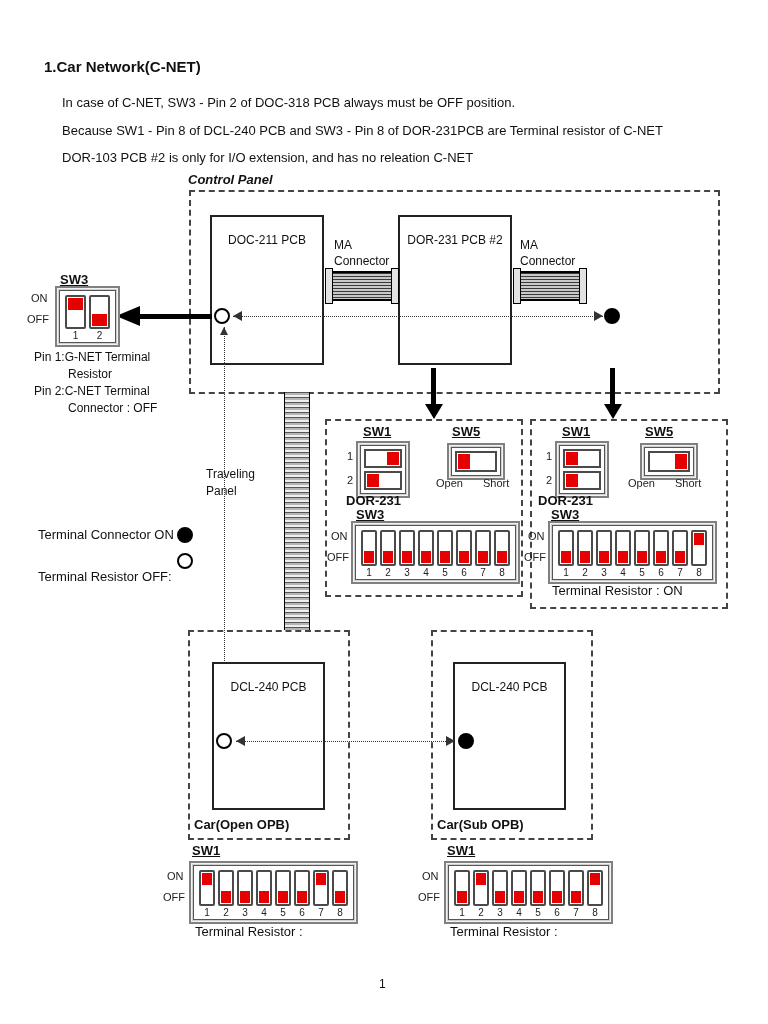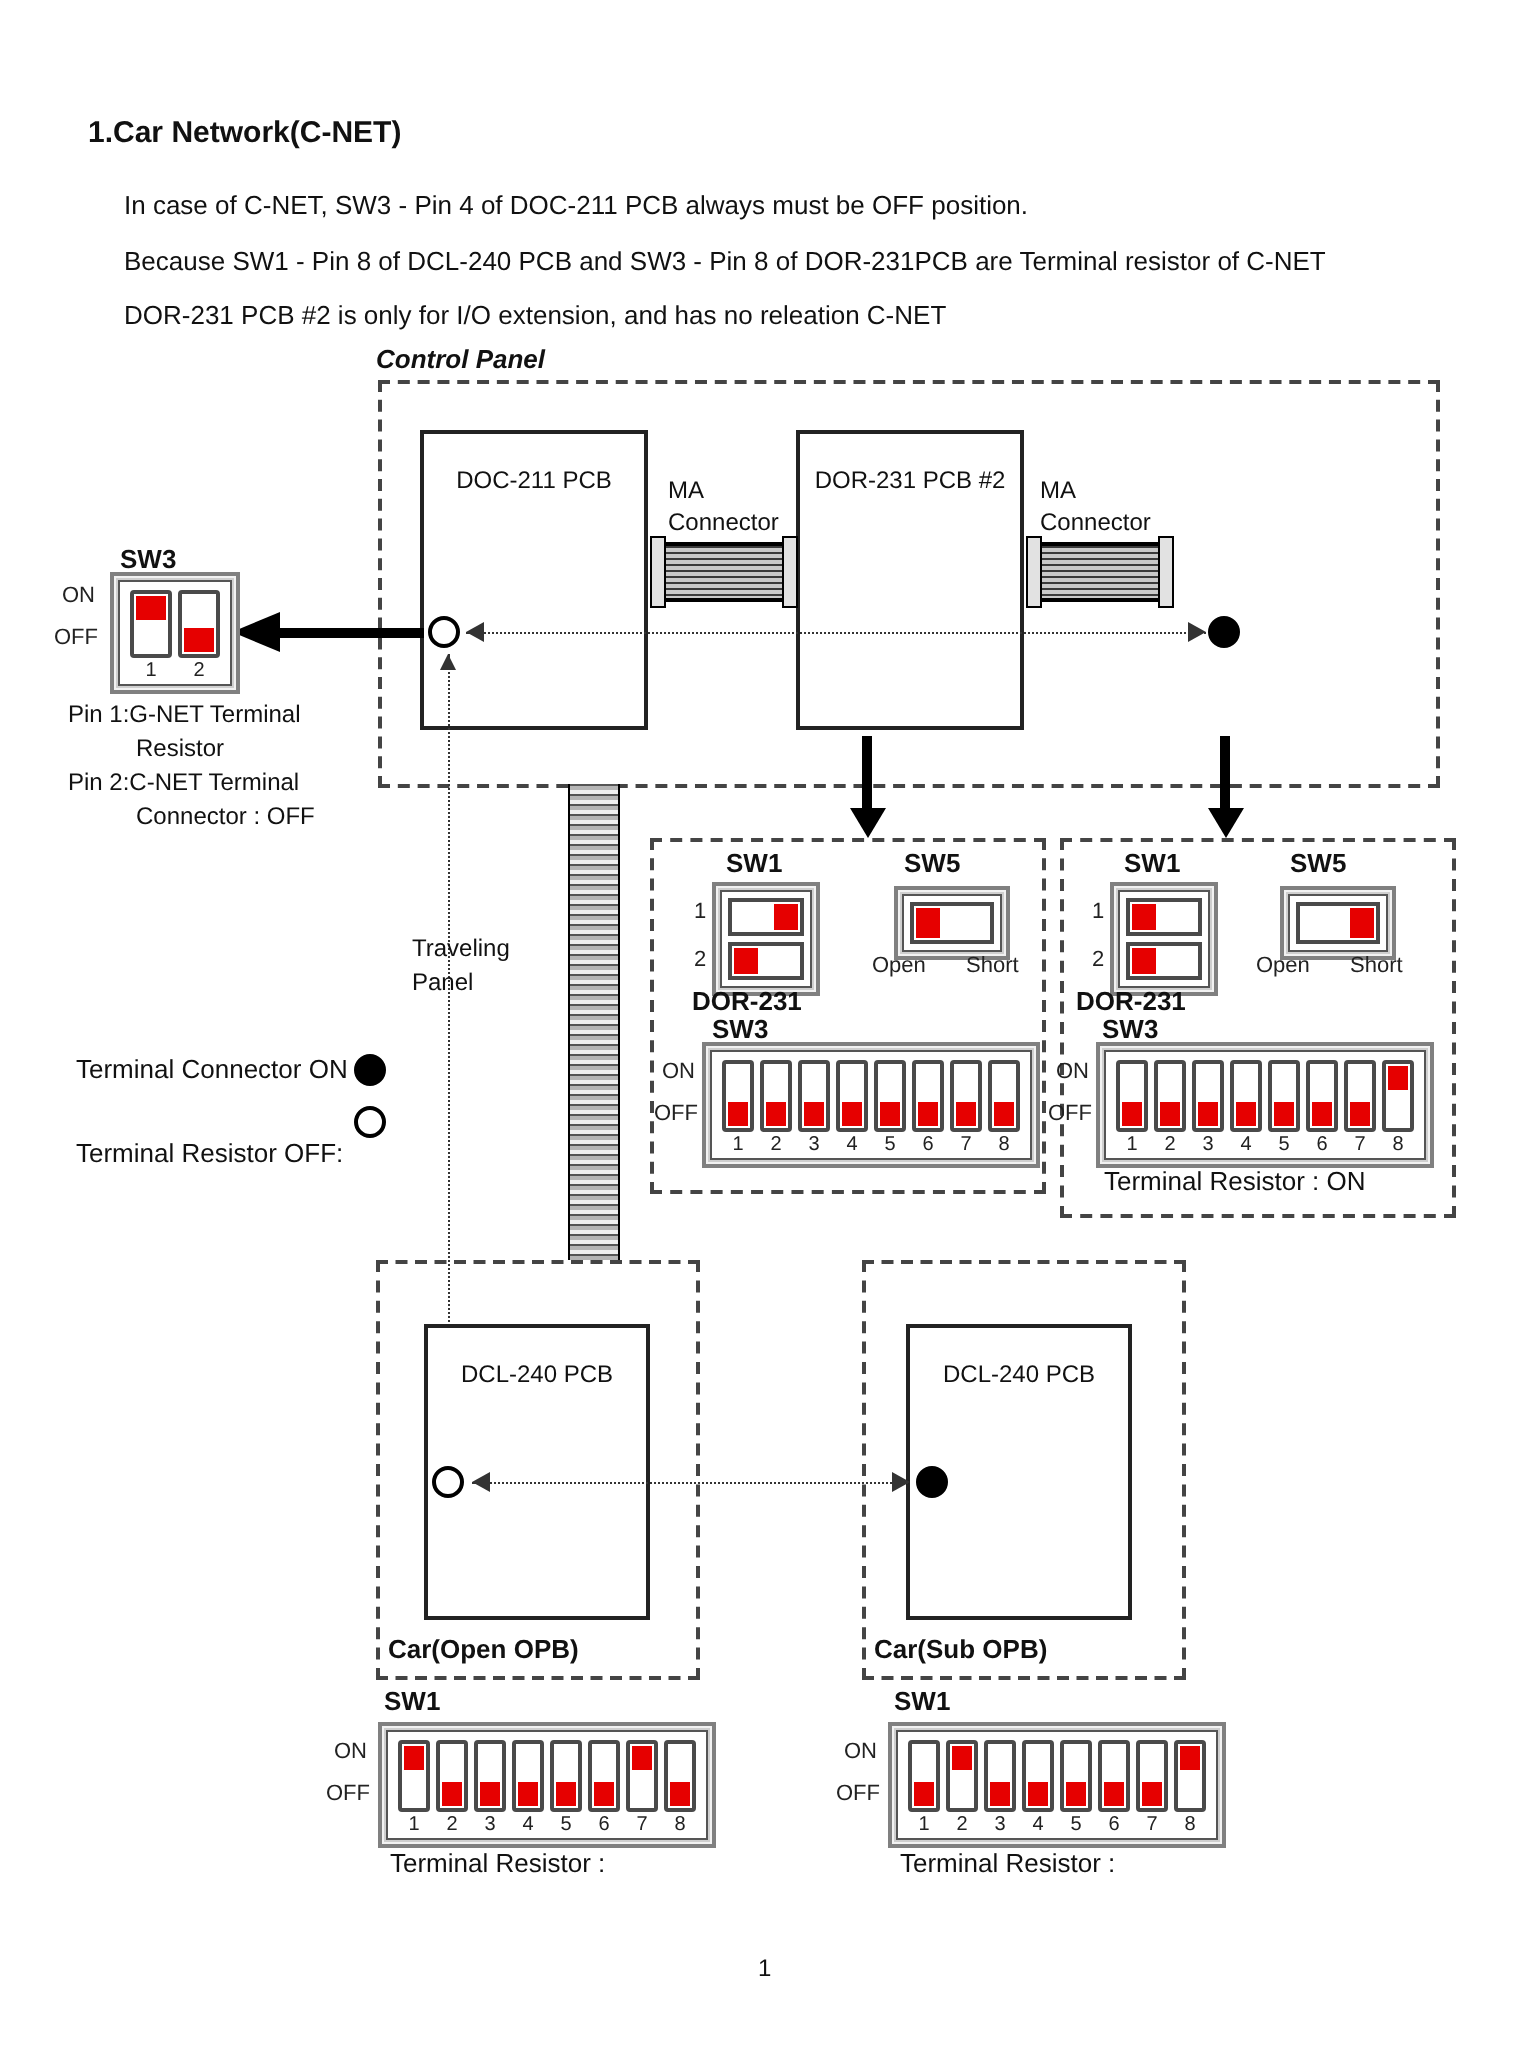--- a/index.html
+++ b/index.html
@@ -1,20 +1,20 @@
 <!DOCTYPE html>
 <html style="--red: #e60000;"><head>
 <meta charset="utf-8">
 <style>
   html,body{margin:0;padding:0;background:#fff;}
   #page{position:relative;width:768px;height:1024px;background:#fff;
         font-family:"Liberation Sans","DejaVu Sans",sans-serif;color:#111;overflow:hidden;}
   .abs{position:absolute;}
   .b{font-weight:bold;}
-  .u{}
+  .u{text-decoration:underline;}
   .t13{font-size:13px;}
   .t12{font-size:12px;}
   .title{font-size:15px;font-weight:bold;}
 
   
   .dashbox{position:absolute;border:2px dashed #444;background:transparent;}
 
   
   .board{position:absolute;background:#fff;border:2px solid #222;box-sizing:border-box;
          text-align:center;font-size:12px;padding-top:16px;}
@@ -66,23 +66,23 @@
   .hdip.sw5 .hslot{width:38px;height:17px;}
 
   .onoff{position:absolute;font-size:11px;color:#222;}
 </style>
 </head>
 <body>
 
 <div id="page">
 
   <div class="abs title" style="left:44px;top:58px;">1.Car Network(C-NET)</div>
-  <div class="abs t13" style="left:62px;top:95px;">In case of C-NET, SW3 - Pin 4 of DOC-211 PCB always must be OFF position.</div>
+  <div class="abs t13" style="left:62px;top:95px;">In case of C-NET, SW3 - Pin 2 of DOC-318 PCB always must be OFF position.</div>
   <div class="abs t13" style="left:62px;top:123px;">Because SW1 - Pin 8 of DCL-240 PCB and SW3 - Pin 8 of DOR-231PCB are Terminal resistor of C-NET</div>
-  <div class="abs t13" style="left:62px;top:150px;">DOR-231 PCB #2 is only for I/O extension, and has no releation C-NET</div>
+  <div class="abs t13" style="left:62px;top:150px;">DOR-103 PCB #2 is only for I/O extension, and has no releation C-NET</div>
 
   <div class="abs t13 b" style="left:188px;top:172px;font-style:italic;">Control Panel</div>
   <div class="dashbox" style="left:189px;top:190px;width:527px;height:200px;"></div>
 
   <div class="board" style="left:210px;top:215px;width:114px;height:150px;">
     <span>DOC-211 PCB</span>
   </div>
   <div class="board" style="left:398px;top:215px;width:114px;height:150px;">
     <span>DOR-231 PCB #2</span>
   </div>

